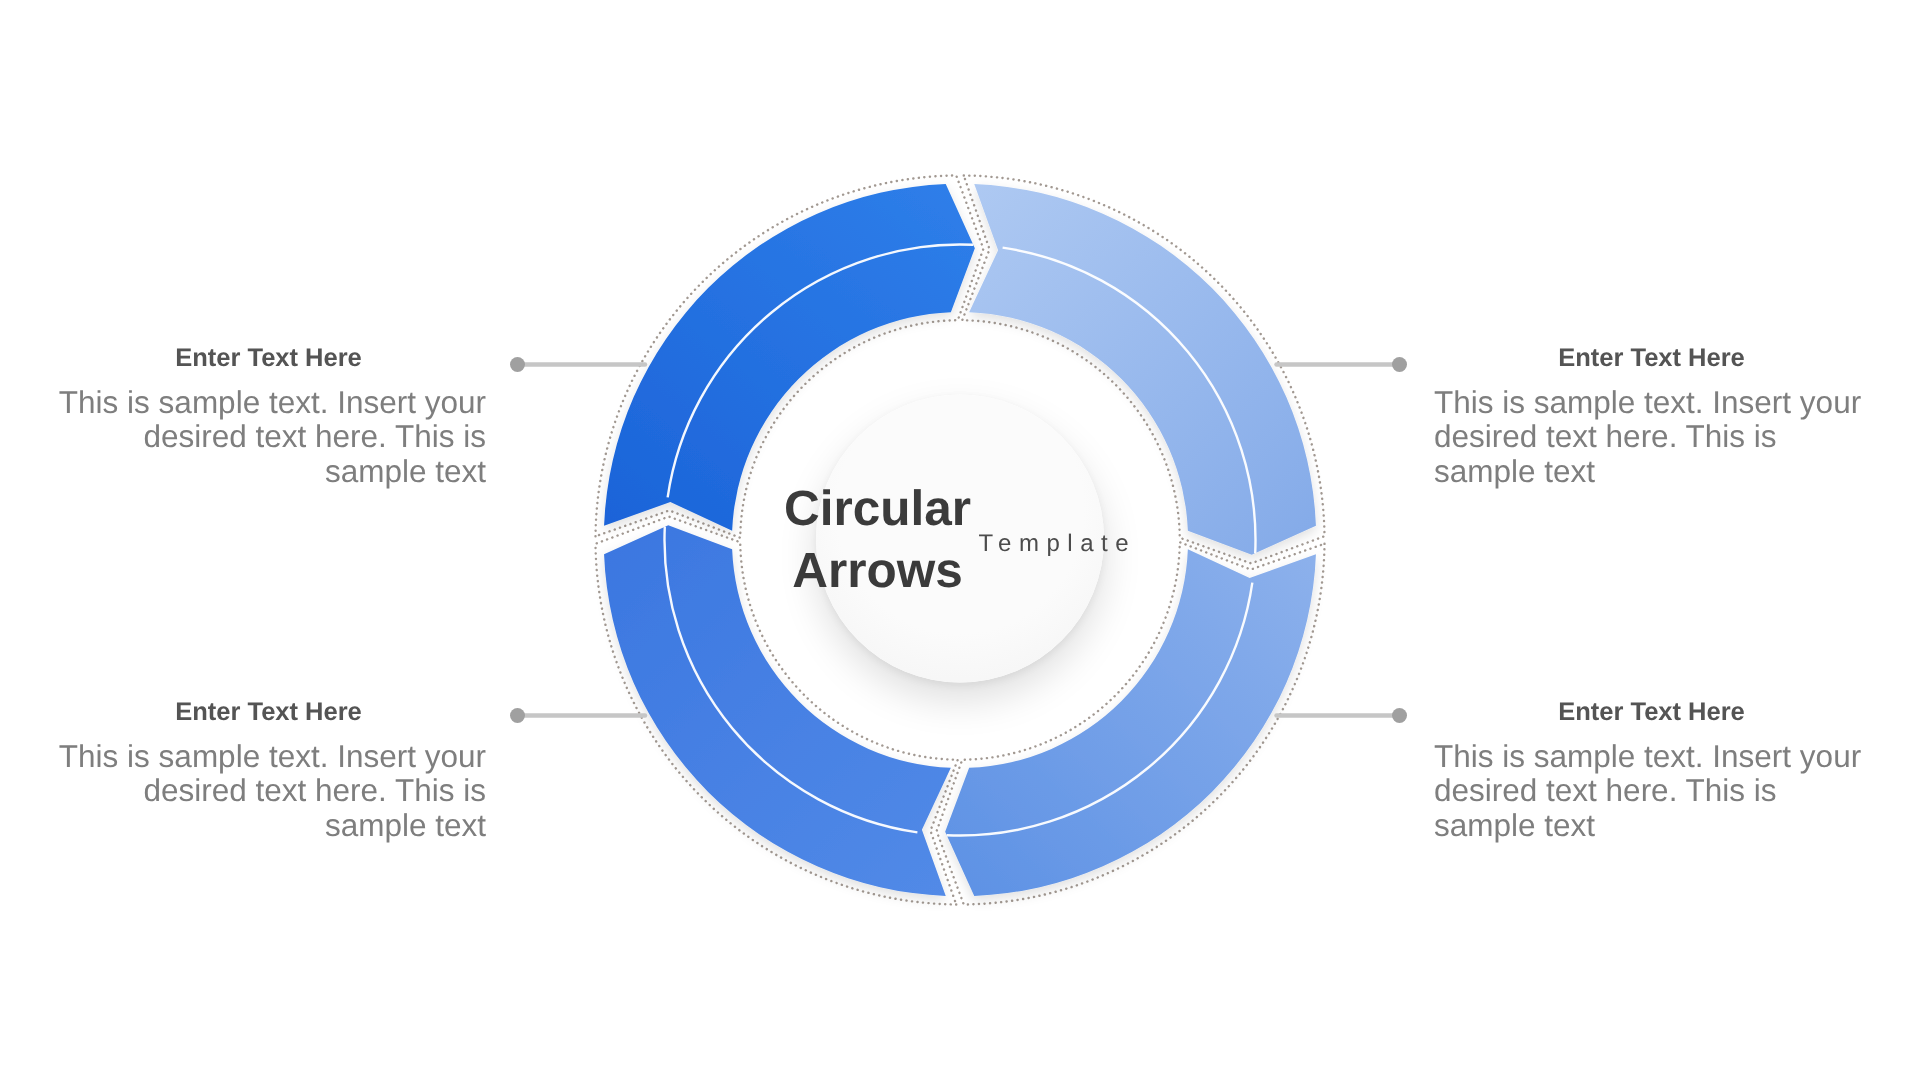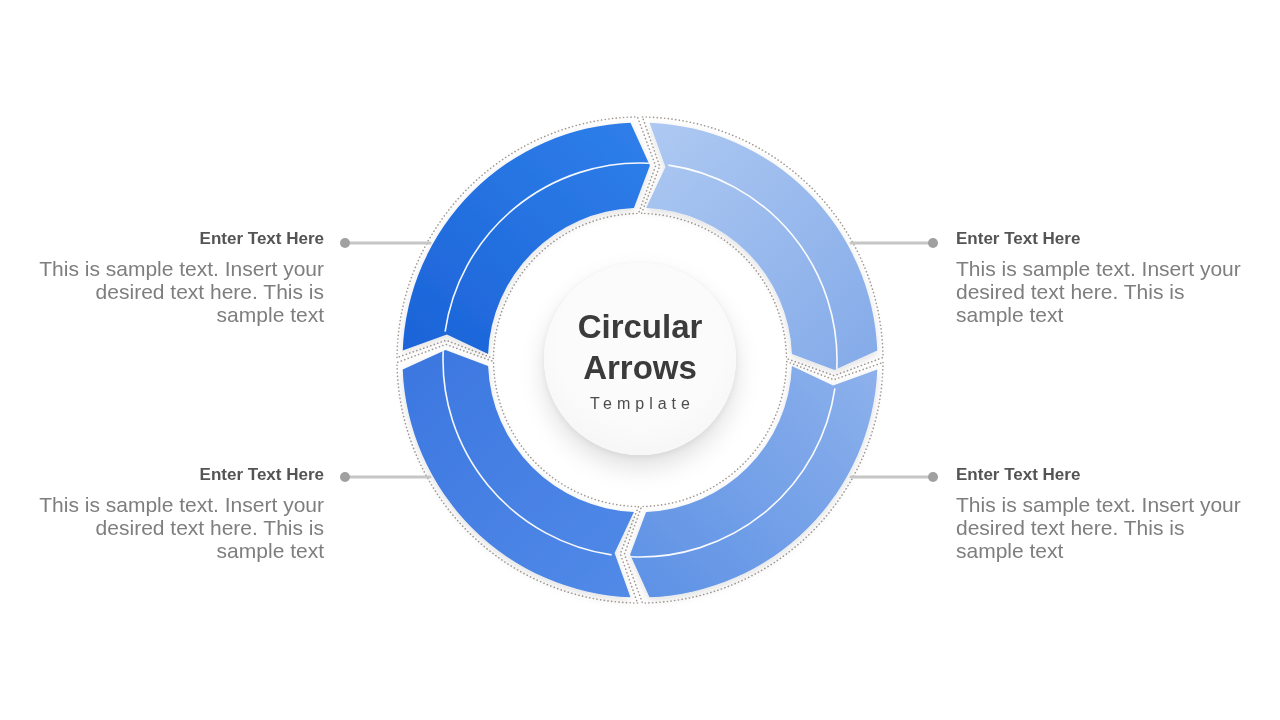--- a/index.html
+++ b/index.html
@@ -5,31 +5,31 @@
   html,body{margin:0;padding:0;background:#fff;}
   body{width:1280px;height:720px;position:relative;overflow:hidden;
        font-family:"Liberation Sans",sans-serif;-webkit-font-smoothing:antialiased;}
   .slide{position:absolute;inset:0;background:#fff;}
   svg.ring{position:absolute;left:0;top:0;width:1280px;height:720px;}
 
   
   .hub{position:absolute;left:544px;top:263px;width:192px;height:192px;border-radius:50%;
        background:radial-gradient(circle at 50% 40%, #fbfbfb 55%, #f2f2f2 100%);
        box-shadow:0 12px 26px rgba(0,0,0,.13), 0 2px 6px rgba(0,0,0,.06);
-       display:flex;flex-direction:column;align-items:center;justify-content:center;
+       display:flex;flex-direction:row;align-items:center;justify-content:center;
        text-align:center;z-index:3;}
   .hub-title{font-size:33px;line-height:41px;font-weight:700;color:#3b3b3b;width:170px;}
   .hub-subtitle{margin-top:7px;font-size:16px;letter-spacing:5px;color:#4c4c4c;
                 padding-left:5px;}
 
   
   .callout{position:absolute;width:290px;z-index:2;}
   .callout.left{right:956px;text-align:right;}
   .callout.right{left:956px;text-align:left;}
-  .callout h3{margin:0;font-size:17px;line-height:22px;font-weight:700;color:#545454;}
+  .callout h3{margin:0;font-size:17px;line-height:22px;font-weight:700;color:#545454;text-align:center;}
   .callout p{margin:7px 0 0 0;font-size:21px;line-height:23px;font-weight:400;color:#7e7e7e;}
   .callout.top{top:228px;}
   .callout.bottom{top:464px;}
 </style>
 </head>
 <body>
 
 <div class="slide">
 
   <svg class="ring" id="ring-svg" viewBox="0 0 1280 720">

